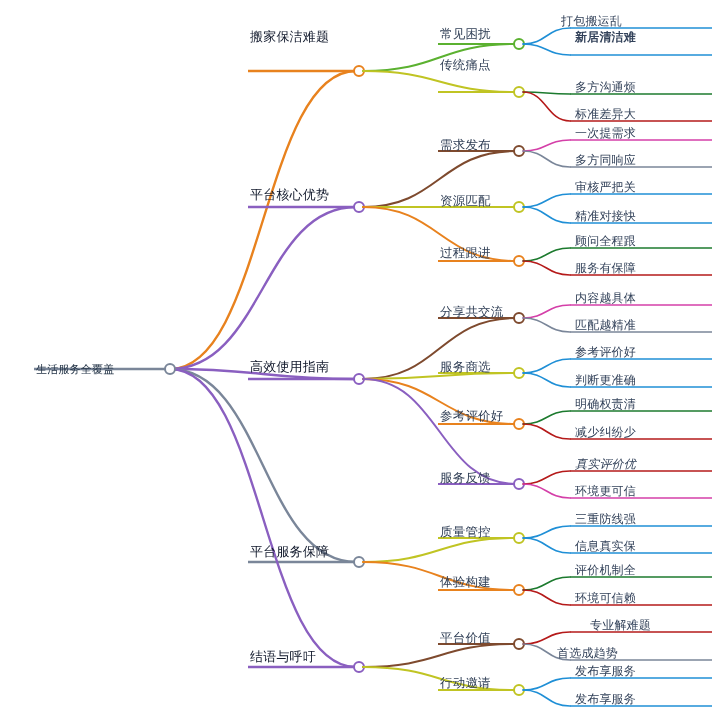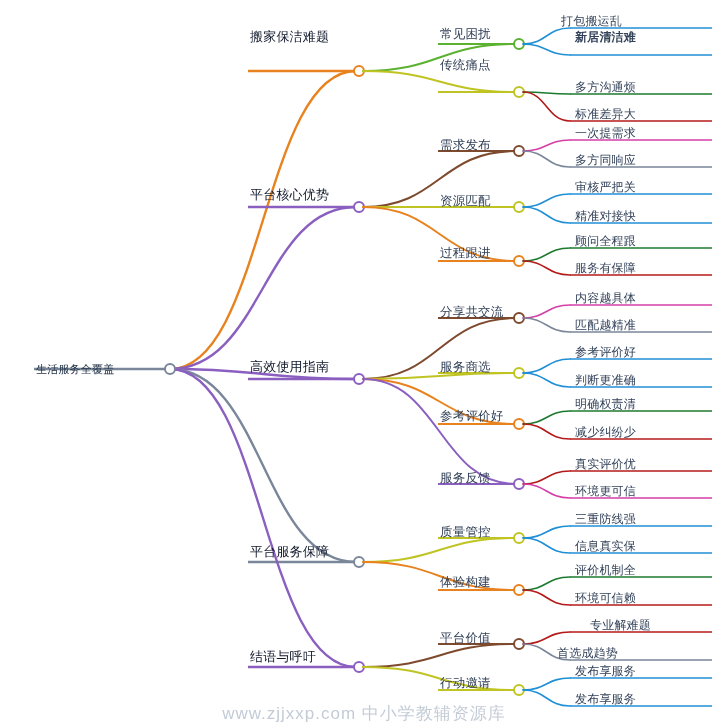--- a/index.html
+++ b/index.html
@@ -197,32 +197,31 @@
       <div class="node-label node-l2" style="left: 440px; top: 305px;">分享共交流</div>
       <div class="node-label node-l3" style="left: 575px; top: 291px;">内容越具体</div>
       <div class="node-label node-l3" style="left: 575px; top: 318px;">匹配越精准</div>
       <div class="node-label node-l2" style="left: 440px; top: 360px;">服务商选</div>
       <div class="node-label node-l3" style="left: 575px; top: 345px;">参考评价好</div>
       <div class="node-label node-l3" style="left: 575px; top: 373px;">判断更准确</div>
       <div class="node-label node-l2" style="left: 440px; top: 409px;">参考评价好</div>
       <div class="node-label node-l3" style="left: 575px; top: 397px;">明确权责清</div>
       <div class="node-label node-l3" style="left: 575px; top: 425px;">减少纠纷少</div>
       <div class="node-label node-l2" style="left: 440px; top: 471px;">服务反馈</div>
-      <div class="node-label node-l3" style="left: 575px; top: 457px;">真实评价优</div>
+      <div class="node-label node-l3" style="left: 575px; top: 457px; font-style: italic;">真实评价优</div>
       <div class="node-label node-l3" style="left: 575px; top: 484px;">环境更可信</div>
       <div class="node-label node-l1" style="left: 250px; top: 545px;">平台服务保障</div>
       <div class="node-label node-l2" style="left: 440px; top: 525px;">质量管控</div>
       <div class="node-label node-l3" style="left: 575px; top: 512px;">三重防线强</div>
       <div class="node-label node-l3" style="left: 575px; top: 539px;">信息真实保</div>
       <div class="node-label node-l2" style="left: 440px; top: 575px;">体验构建</div>
       <div class="node-label node-l3" style="left: 575px; top: 563px;">评价机制全</div>
       <div class="node-label node-l3" style="left: 575px; top: 591px;">环境可信赖</div>
       <div class="node-label node-l1" style="left: 250px; top: 650px;">结语与呼吁</div>
       <div class="node-label node-l2" style="left: 440px; top: 631px;">平台价值</div>
       <div class="node-label node-l3" style="left: 590px; top: 618px;">专业解难题</div>
       <div class="node-label node-l3" style="left: 557px; top: 646px;">首选成趋势</div>
       <div class="node-label node-l2" style="left: 440px; top: 676px;">行动邀请</div>
       <div class="node-label node-l3" style="left: 575px; top: 664px;">发布享服务</div>
       <div class="node-label node-l3" style="left: 575px; top: 692px;">发布享服务</div>
       <div class="node-label node-root" style="left: 36px; top: 362px;">生活服务全覆盖</div>
     </div>
-  <div class="watermark">www.zjjxxp.com 中小学教辅资源库</div>
 </div>
 
 </body></html>

